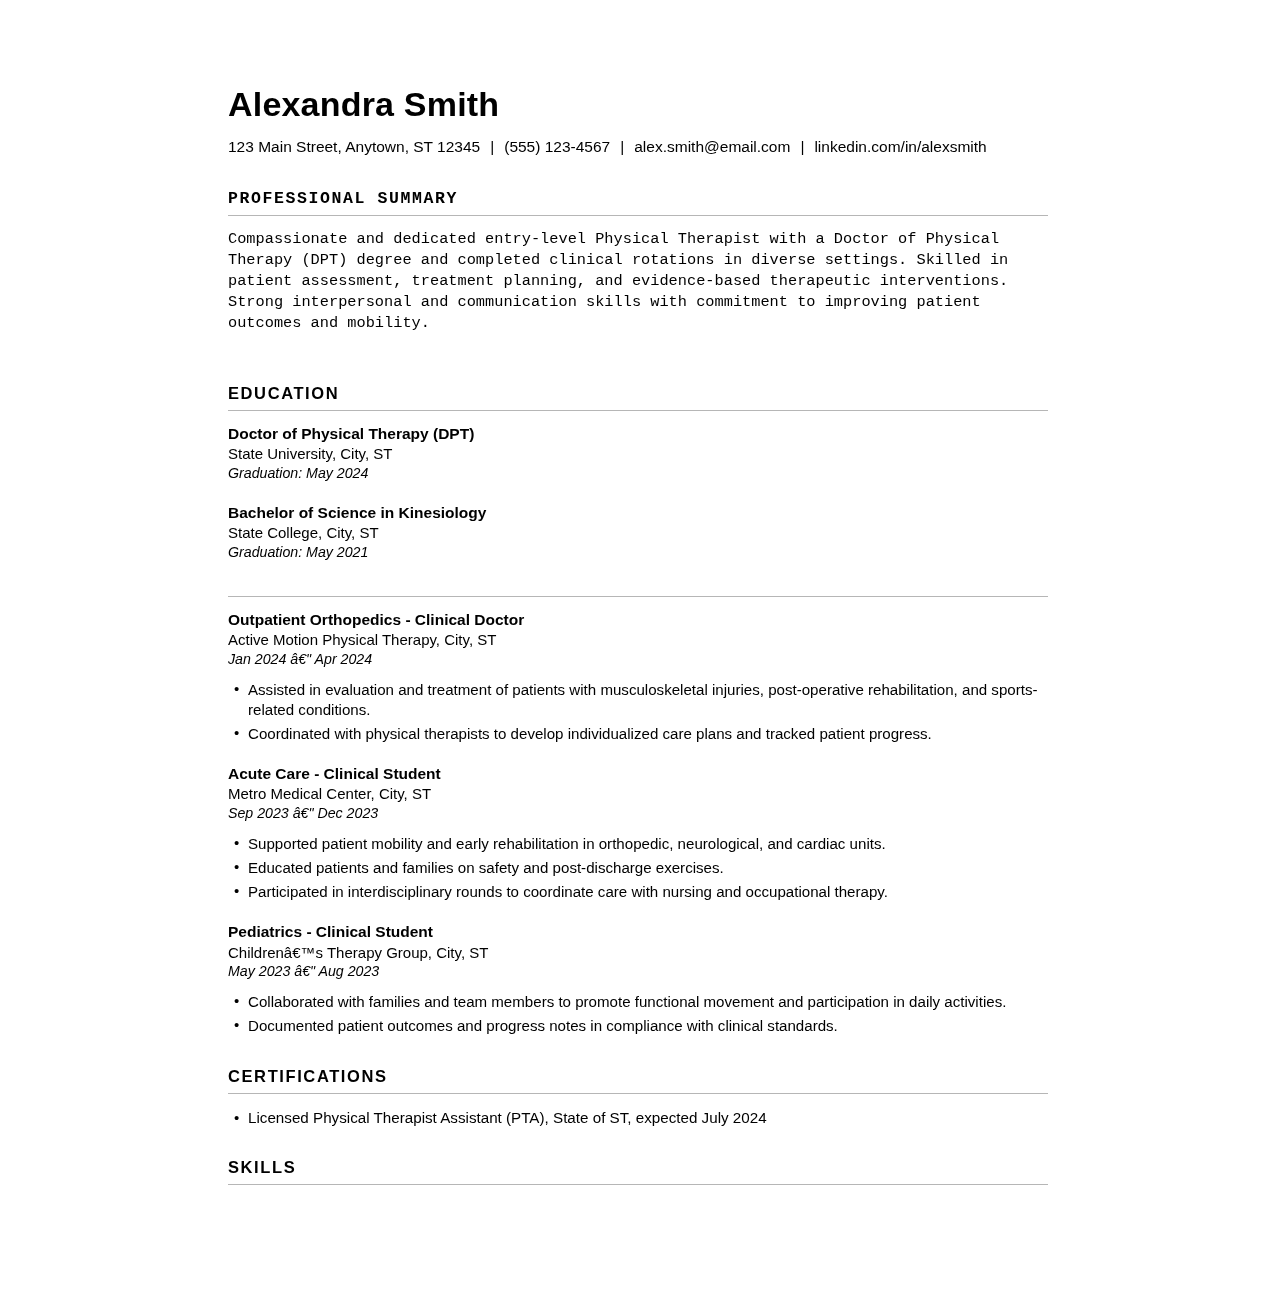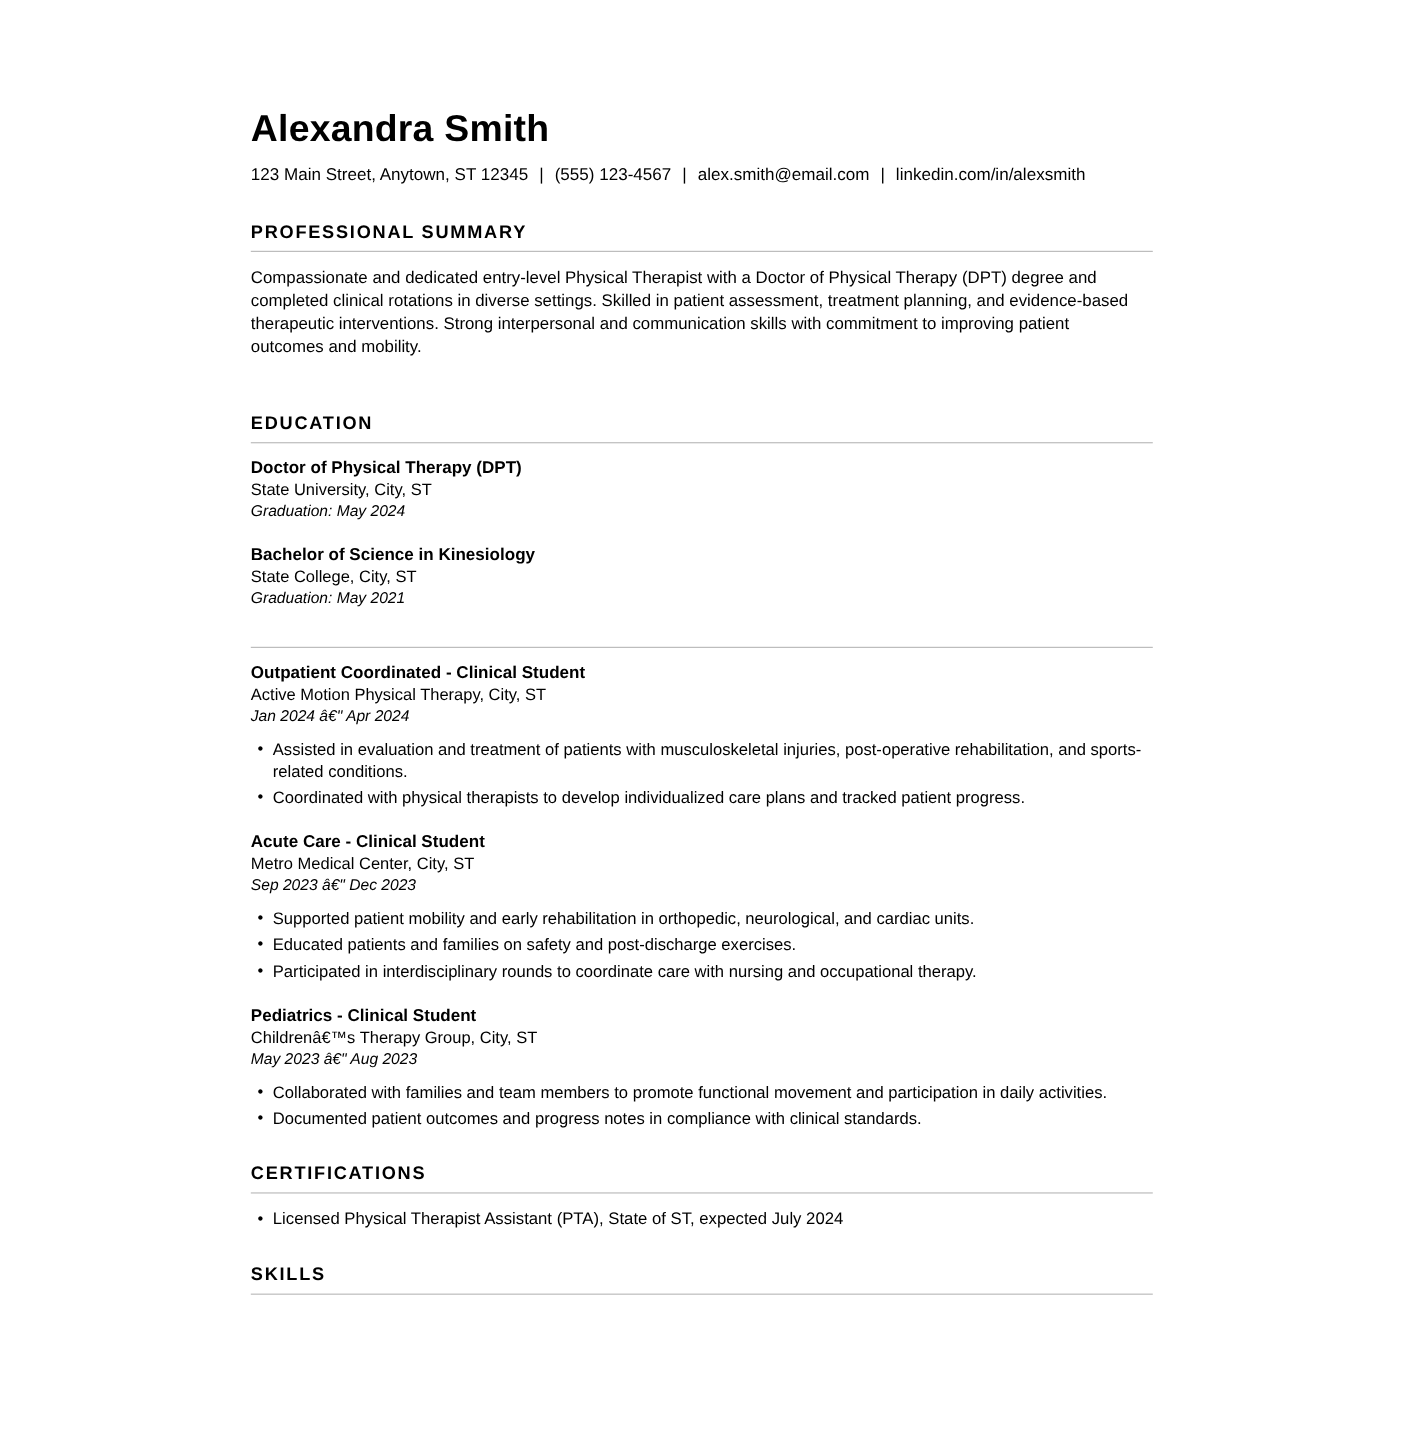--- a/index.html
+++ b/index.html
@@ -18,21 +18,21 @@
   }
   .page {
     position: relative;
     width: 1278px;
     height: 1300px;
     background: #ffffff;
   }
   .sheet {
     position: absolute;
     left: 228px;
-    top: 13px;
+    top: 0;
     width: 820px;
   }
 
   
   .name {
     font-size: 34px;
     font-weight: bold;
     letter-spacing: 0.2px;
     line-height: 1.1;
     margin: 0;
@@ -152,21 +152,21 @@
   }
   .skills-row:last-child { margin-bottom: 0; }
   .skill-item { display: inline-block; }
   .skill-gap { display: inline-block; width: 18px; }
 
   
   .section.education   { margin-top: 50px; }
   .section.rotations   { margin-top: 34px; }
   .section.certs       { margin-top: 30px; }
   .section.skills      { margin-top: 29px; }
-  .section.summary-sec { margin-top: 30px; }
+  .section.summary-sec { margin-top: 30px; font-family: Liberation Mono, monospace; }
 </style>
 </head>
 <body>
 
 <div class="page">
   <div class="sheet">
 
     <div>
       <h1 class="name">Alexandra Smith</h1>
       <div class="contact-line">
@@ -194,21 +194,21 @@
         <p class="entry-title">Bachelor of Science in Kinesiology</p>
         <p class="entry-org">State College, City, ST</p>
         <p class="entry-date">Graduation: May 2021</p>
       </div>
     </div>
 
     <div class="section rotations">
       <div class="section-rule"></div>
 
       <div class="entry">
-        <p class="entry-title">Outpatient Coordinated - Clinical Student</p>
+        <p class="entry-title">Outpatient Orthopedics - Clinical Doctor</p>
         <p class="entry-org">Active Motion Physical Therapy, City, ST</p>
         <p class="entry-date">Jan 2024 â€" Apr 2024</p>
         <ul class="bullets">
           <li>Assisted in evaluation and treatment of patients with musculoskeletal injuries, post-operative rehabilitation, and sports-related conditions.</li>
           <li>Coordinated with physical therapists to develop individualized care plans and tracked patient progress.</li>
         </ul>
       </div>
 
       <div class="entry">
         <p class="entry-title">Acute Care - Clinical Student</p>

